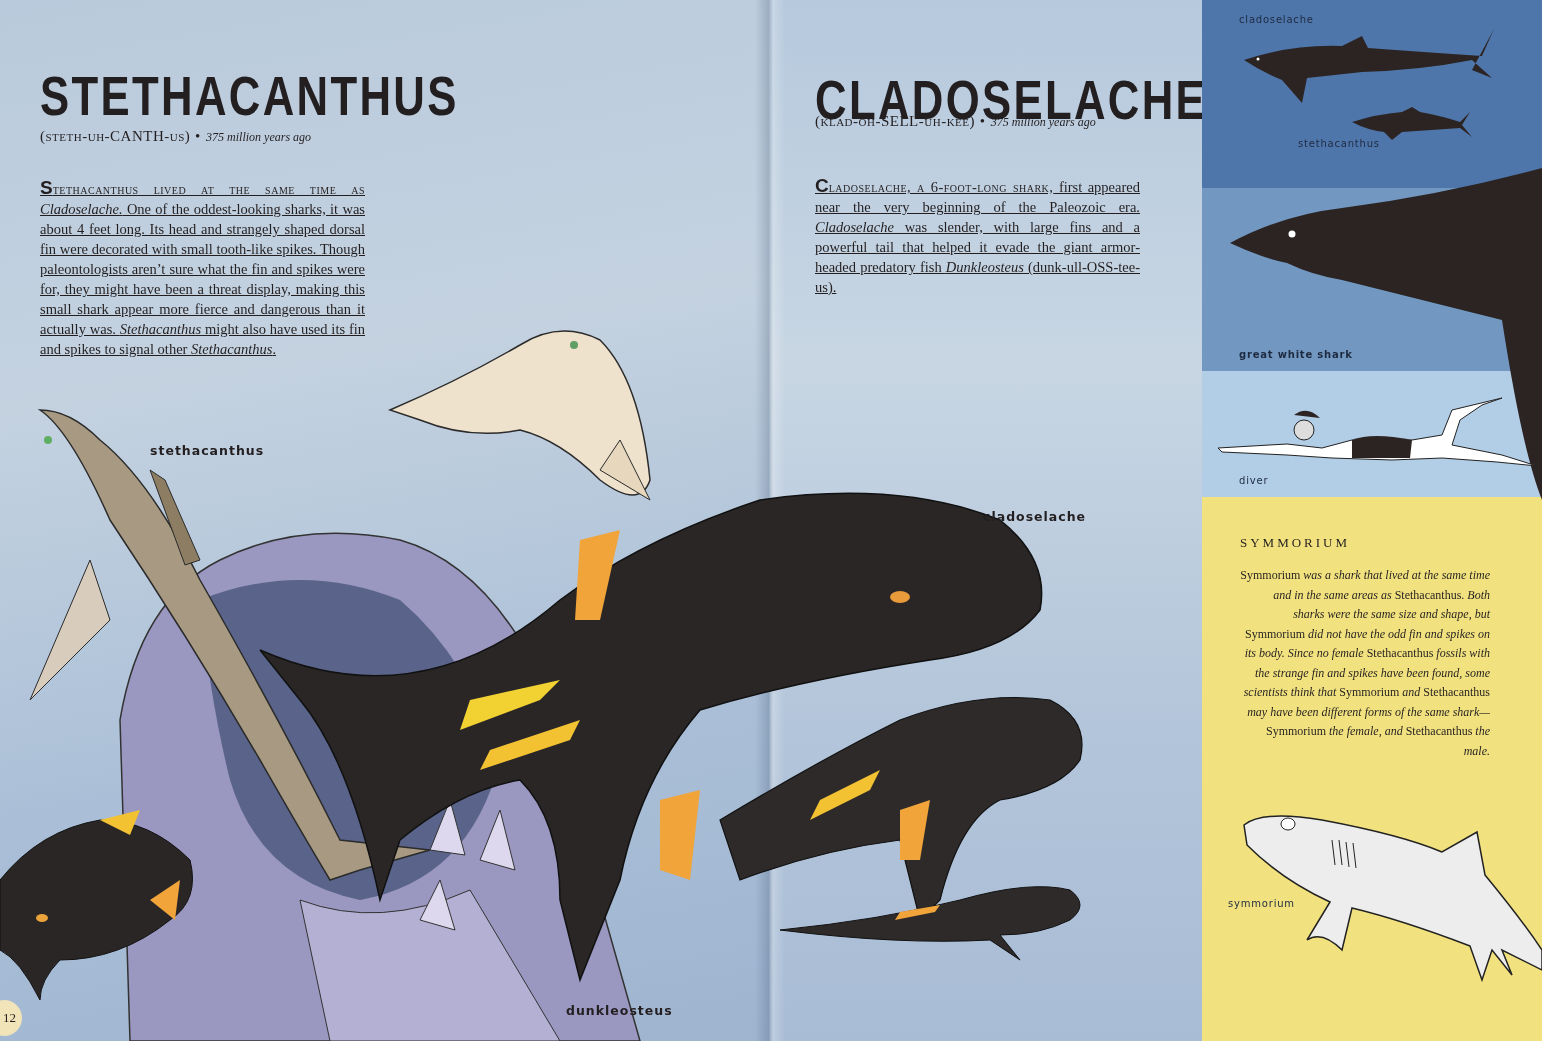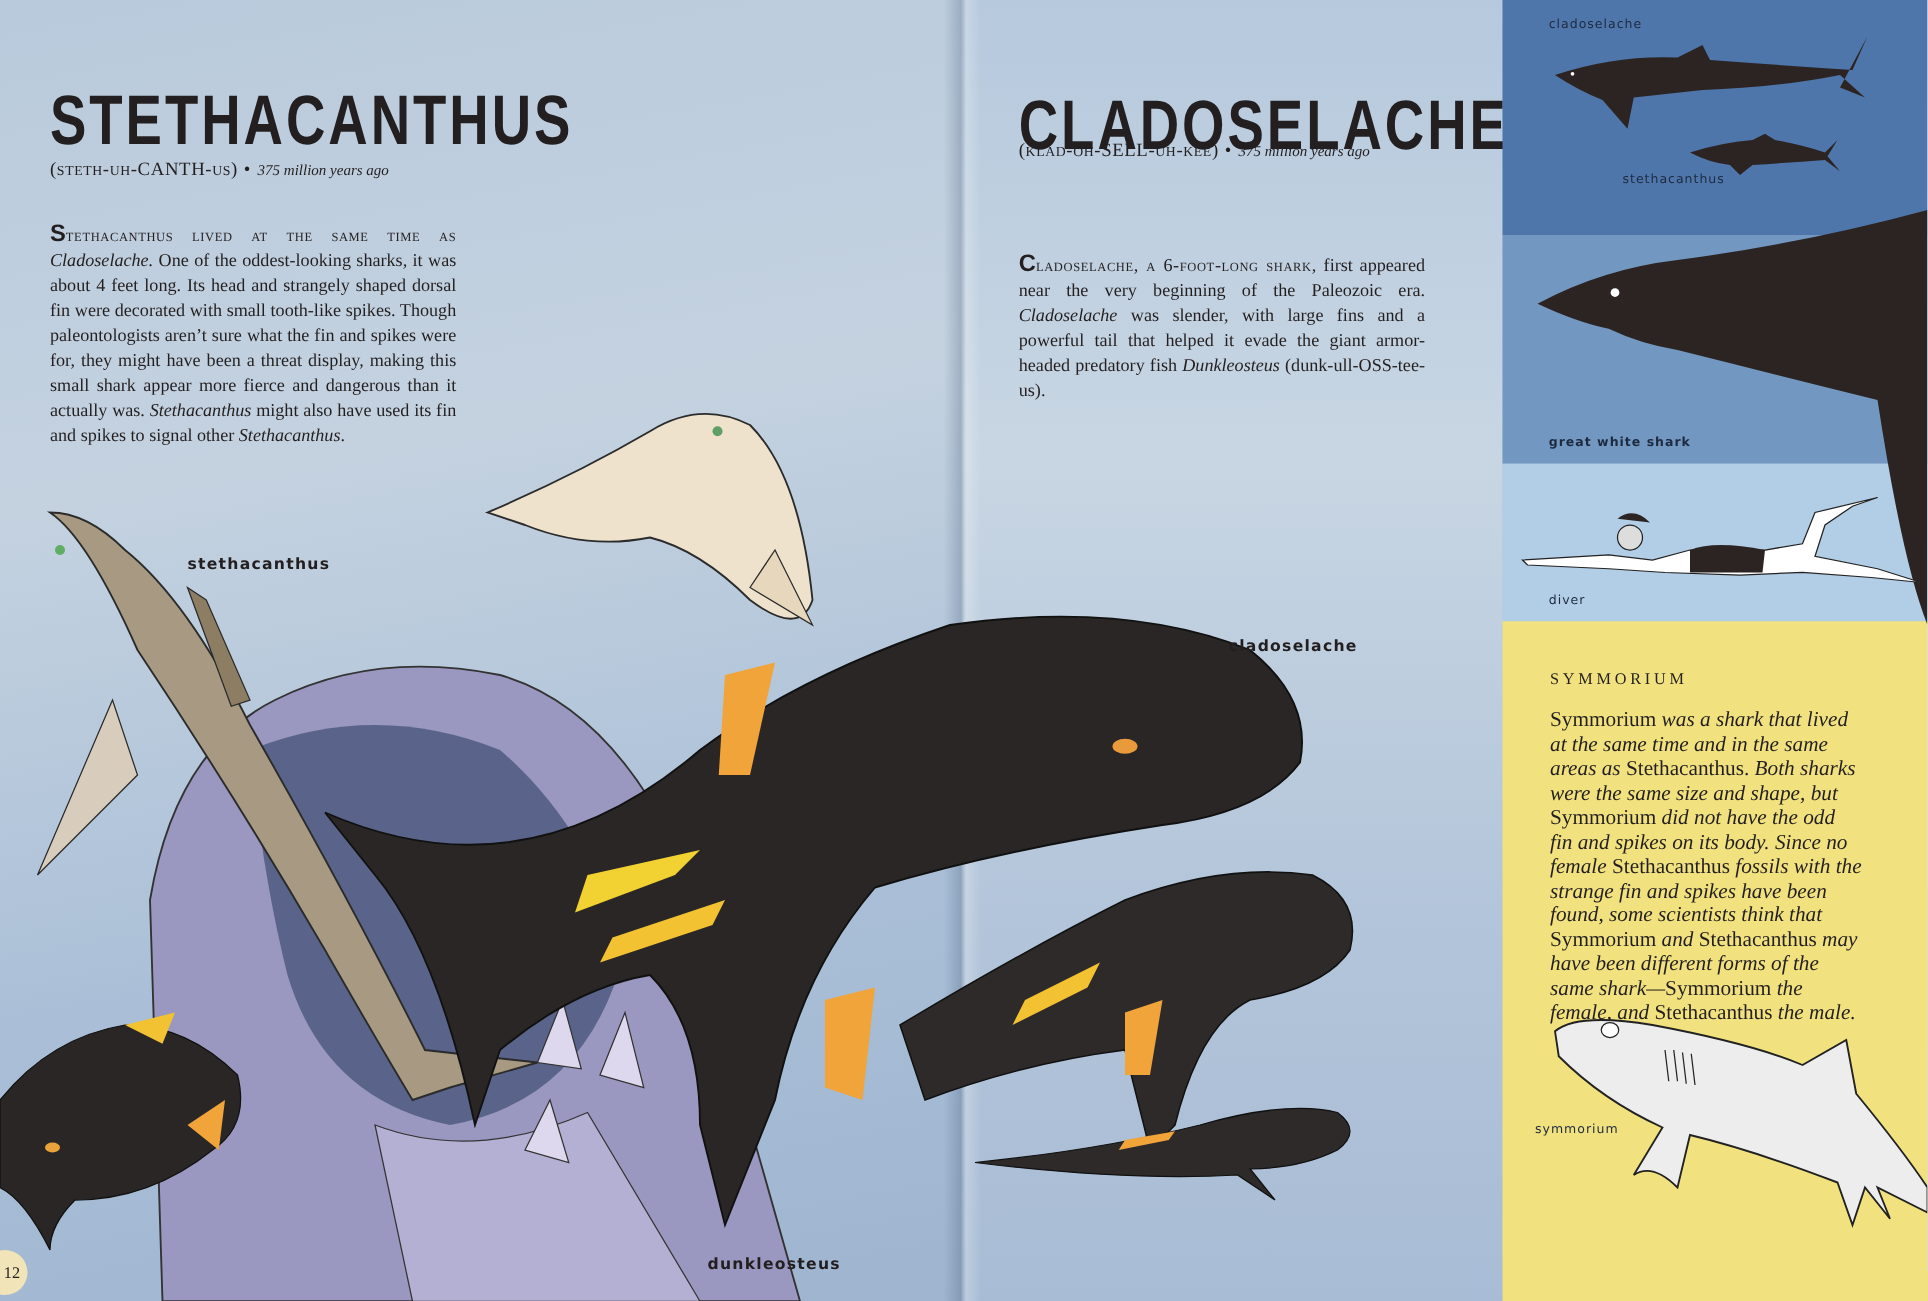--- a/index.html
+++ b/index.html
@@ -11,41 +11,41 @@
       background:linear-gradient(170deg,#b9cadc 0%,#c4d2e0 35%,#aabfd7 70%,#9fb4cf 100%);}
   .page-right{position:absolute;left:770px;top:0;width:432px;height:1041px;
       background:linear-gradient(180deg,#b6c9dd 0%,#c8d6e3 35%,#b3c5da 70%,#a8bcd5 100%);}
   .gutter{position:absolute;left:755px;top:0;width:30px;height:1041px;
       background:linear-gradient(90deg,rgba(0,0,0,0) 0%,rgba(60,80,110,.25) 45%,rgba(255,255,255,.25) 60%,rgba(0,0,0,0) 100%);}
   .title{position:absolute;font-family:"Liberation Sans","DejaVu Sans",sans-serif;font-weight:bold;
       font-size:56px;letter-spacing:3px;transform:scaleX(.78);transform-origin:left top;color:#231f20;margin:0;line-height:1;}
   .pron{position:absolute;font-size:15px;letter-spacing:1px;margin:0;white-space:nowrap;}
   .pron .era{font-style:italic;font-size:12px;letter-spacing:0;}
   .pron .sc{font-variant:small-caps;}
-  .body{position:absolute;font-size:14.5px;line-height:20px;text-align:justify;margin:0;}
+  .body{position:absolute;font-size:14.5px;line-height:20px;text-align:justify;margin:0;text-decoration:underline;}
   .body p{margin:0;}
   .body .indent{text-indent:32px;}
   .dropcap{font-family:"Liberation Sans",sans-serif;font-weight:bold;font-size:19px;}
   .sc{font-variant:small-caps;letter-spacing:.5px;}
   .label{position:absolute;font-family:"DejaVu Sans","Liberation Sans",sans-serif;font-weight:bold;
       font-size:12.5px;letter-spacing:1px;color:#231f20;}
   .pagenum{position:absolute;left:-14px;top:1000px;width:36px;height:36px;border-radius:50%;
       background:#f1e4b8;font-size:13px;display:flex;align-items:center;justify-content:flex-end;padding-right:6px;box-sizing:border-box;}
   
   .ill{position:absolute;left:0;top:0;}
   
   .sidebar{position:absolute;left:1202px;top:0;width:340px;height:1041px;}
   .band{position:absolute;left:0;width:340px;}
   .band1{top:0;height:188px;background:#4f76ab;}
   .band2{top:188px;height:183px;background:#7298c2;}
   .band3{top:371px;height:126px;background:#b2cde6;}
   .band4{top:497px;height:544px;background:#f2e27f;}
   .side-label{position:absolute;font-family:"DejaVu Sans",sans-serif;font-size:10px;letter-spacing:.8px;color:#1e2a40;}
   .box-title{position:absolute;left:38px;top:535px;font-size:13px;letter-spacing:3px;color:#231f20;}
-  .box-body{position:absolute;left:38px;top:566px;width:250px;font-size:17px;line-height:19.5px;color:#231f20;}
+  .box-body{position:absolute;left:38px;top:566px;width:250px;font-size:12px;line-height:19.5px;color:#231f20;text-align:right;}
   .box-body i{font-style:italic;}
 </style>
 </head>
 <body>
 
 <div class="spread">
 
   <div class="page-left">
     <h1 class="title" style="left:40px;top:68px;">STETHACANTHUS</h1>
     <div class="pron" style="left:40px;top:128px;">
@@ -60,21 +60,21 @@
     <div class="pagenum">12</div>
   </div>
 
   <div class="page-right">
     <h1 class="title" style="left:45px;top:72px;">CLADOSELACHE</h1>
     <div class="pron" style="left:45px;top:113px;">
       <span class="sc">(klad-oh-SELL-uh-kee)</span>
       <span> • </span>
       <span class="era">375 million years ago</span>
     </div>
-    <div class="body" style="left:45px;top:202px;width:325px;">
+    <div class="body" style="left:45px;top:176px;width:325px;">
       <p><span class="dropcap">C</span><span class="sc">ladoselache, a 6-foot-long shark,</span><span> first appeared near the very beginning of the Paleozoic era. </span><i>Cladoselache</i><span> was slender, with large fins and a powerful tail that helped it evade the giant armor-headed predatory fish </span><i>Dunkleosteus</i><span> (dunk-ull-OSS-tee-us).</span></p>
     </div>
   </div>
 
   <div class="gutter"></div>
 
   <svg class="ill" width="1202" height="1041" viewBox="0 0 1202 1041">
 
     <g>
       <path d="M130 1041 L120 720 Q140 600 220 560 Q300 520 400 540 Q470 560 520 640 L560 760 L600 900 L640 1041 Z" fill="#9a97c0" stroke="#333" stroke-width="1.5"></path>

